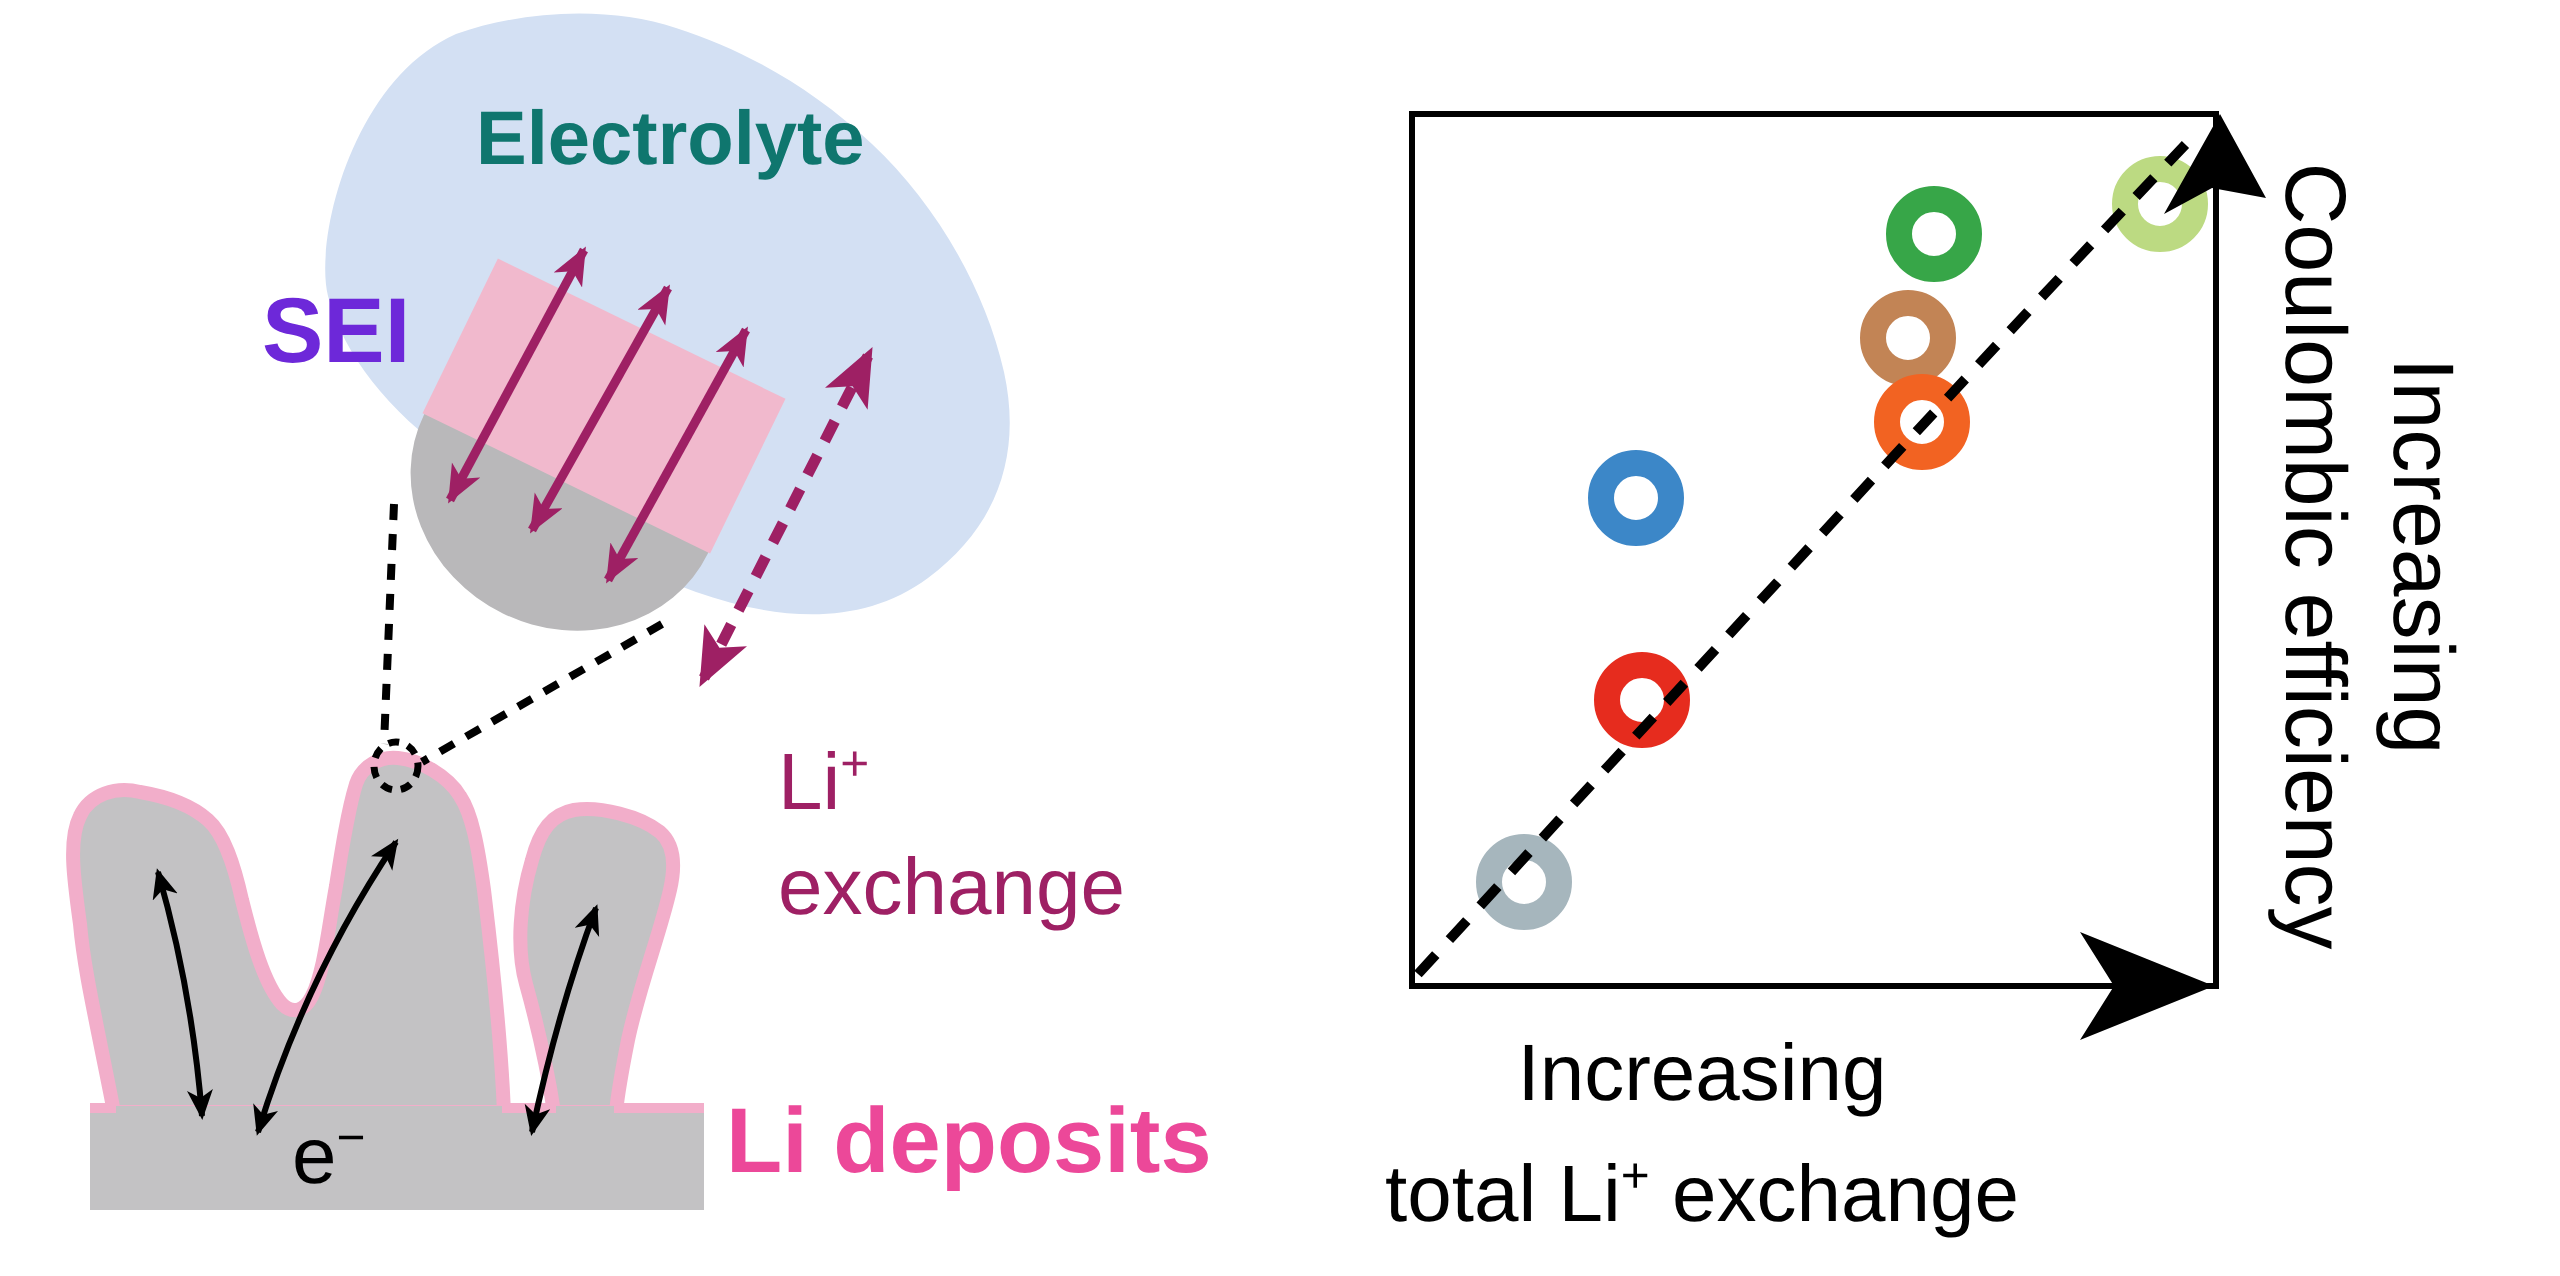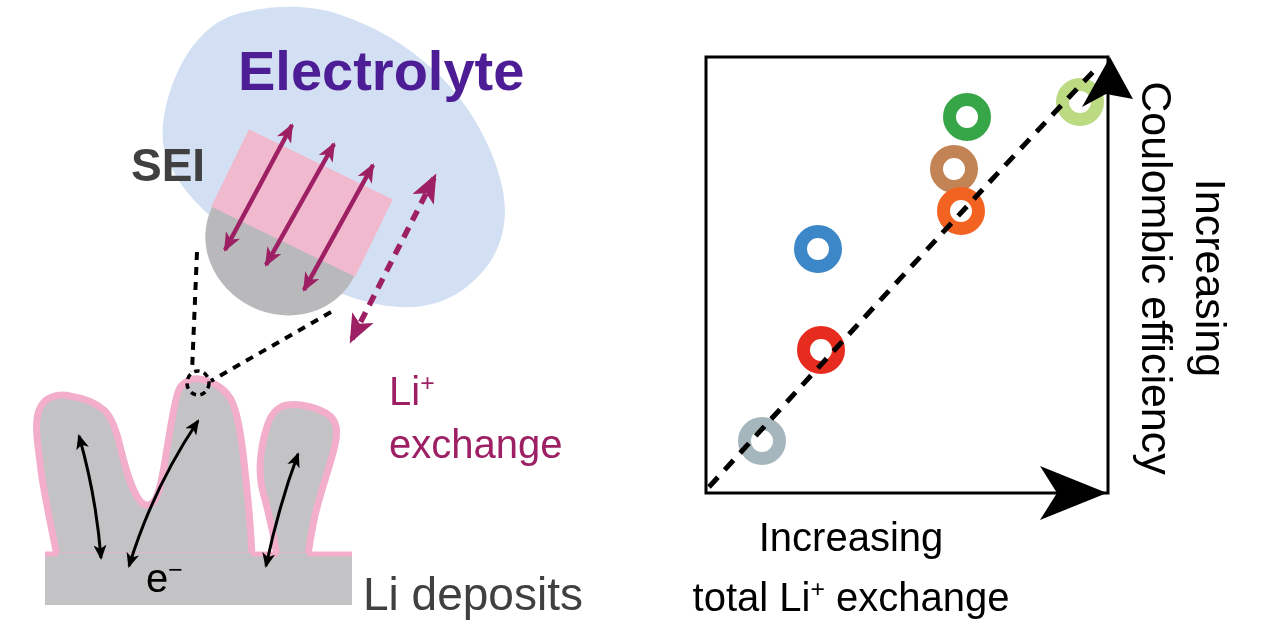--- a/index.html
+++ b/index.html
@@ -3,25 +3,25 @@
 <meta charset="utf-8">
 <style>
   html,body{margin:0;padding:0;background:#fff;}
   .canvas{
     position:relative;width:1280px;height:638px;background:#ffffff;overflow:hidden;
     font-family:"Liberation Sans", sans-serif;
   }
   .canvas svg{position:absolute;left:0;top:0;}
   .lbl{position:absolute;white-space:nowrap;}
   .lbl sup{font-size:62%;}
-  .electrolyte{left:238px;top:38px;font-size:56px;font-weight:bold;color:#4c1d95;}
-  .sei{left:131px;top:138px;font-size:46px;font-weight:bold;color:#404040;}
+  .electrolyte{left:238px;top:49px;font-size:38px;font-weight:bold;color:#0f766e;}
+  .sei{left:131px;top:138px;font-size:46px;font-weight:bold;color:#6d28d9;}
   .liex{left:389px;top:356px;font-size:40px;line-height:53px;color:#9e2064;}
   .eminus{left:146px;top:556px;font-size:40px;color:#000;}
-  .lidep{left:363px;top:567px;font-size:46px;font-weight:normal;color:#404040;}
+  .lidep{left:363px;top:543px;font-size:46px;font-weight:bold;color:#ec4899;}
   .xlabel{left:651px;top:511px;width:400px;text-align:center;font-size:40px;line-height:52px;color:#000;white-space:nowrap;}
   .ylabel{left:974px;top:224px;width:420px;height:108px;text-align:center;font-size:43px;line-height:54px;color:#000;
           transform:rotate(90deg);white-space:nowrap;}
 </style>
 </head>
 <body>
 
 <div class="canvas">
 
   <svg width="1280" height="638" viewBox="0 0 1280 638">

